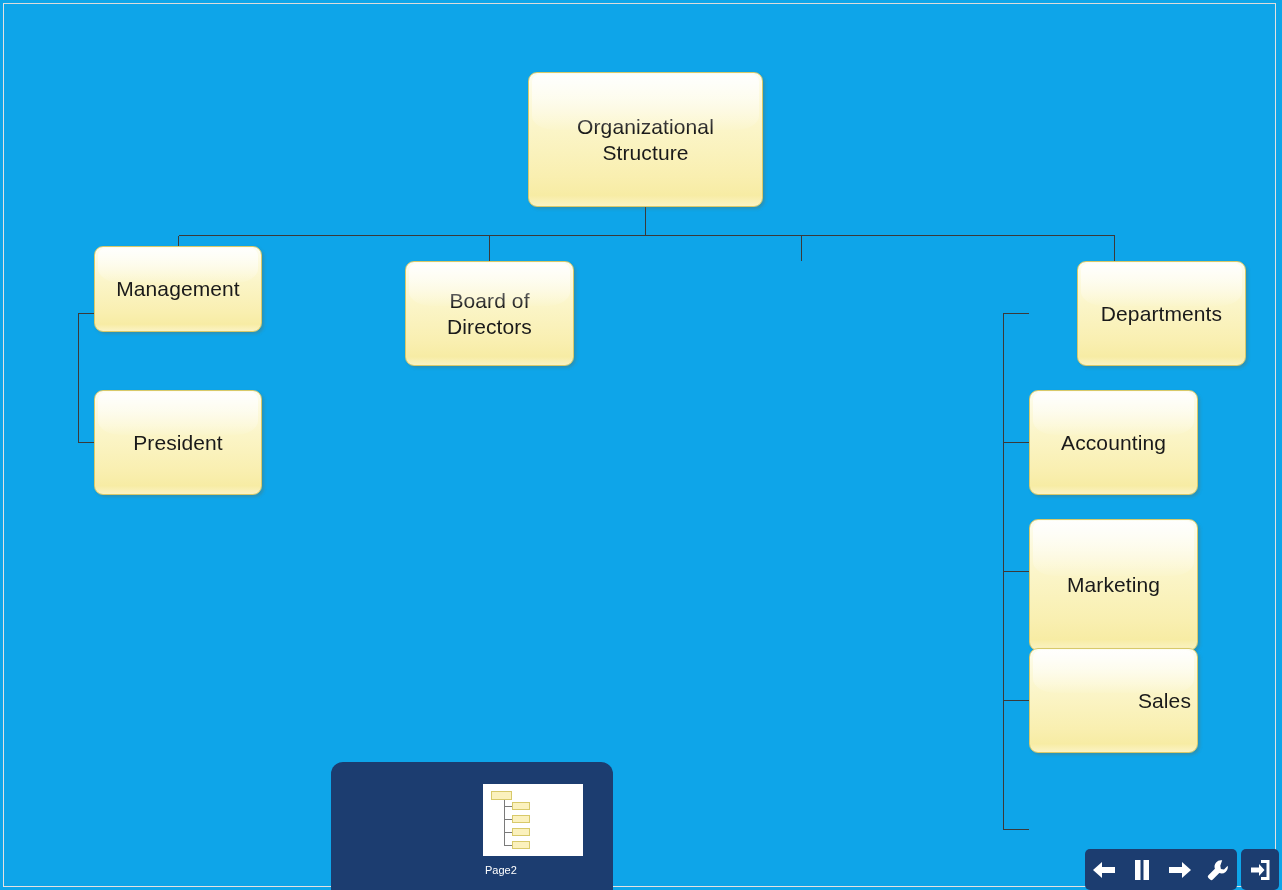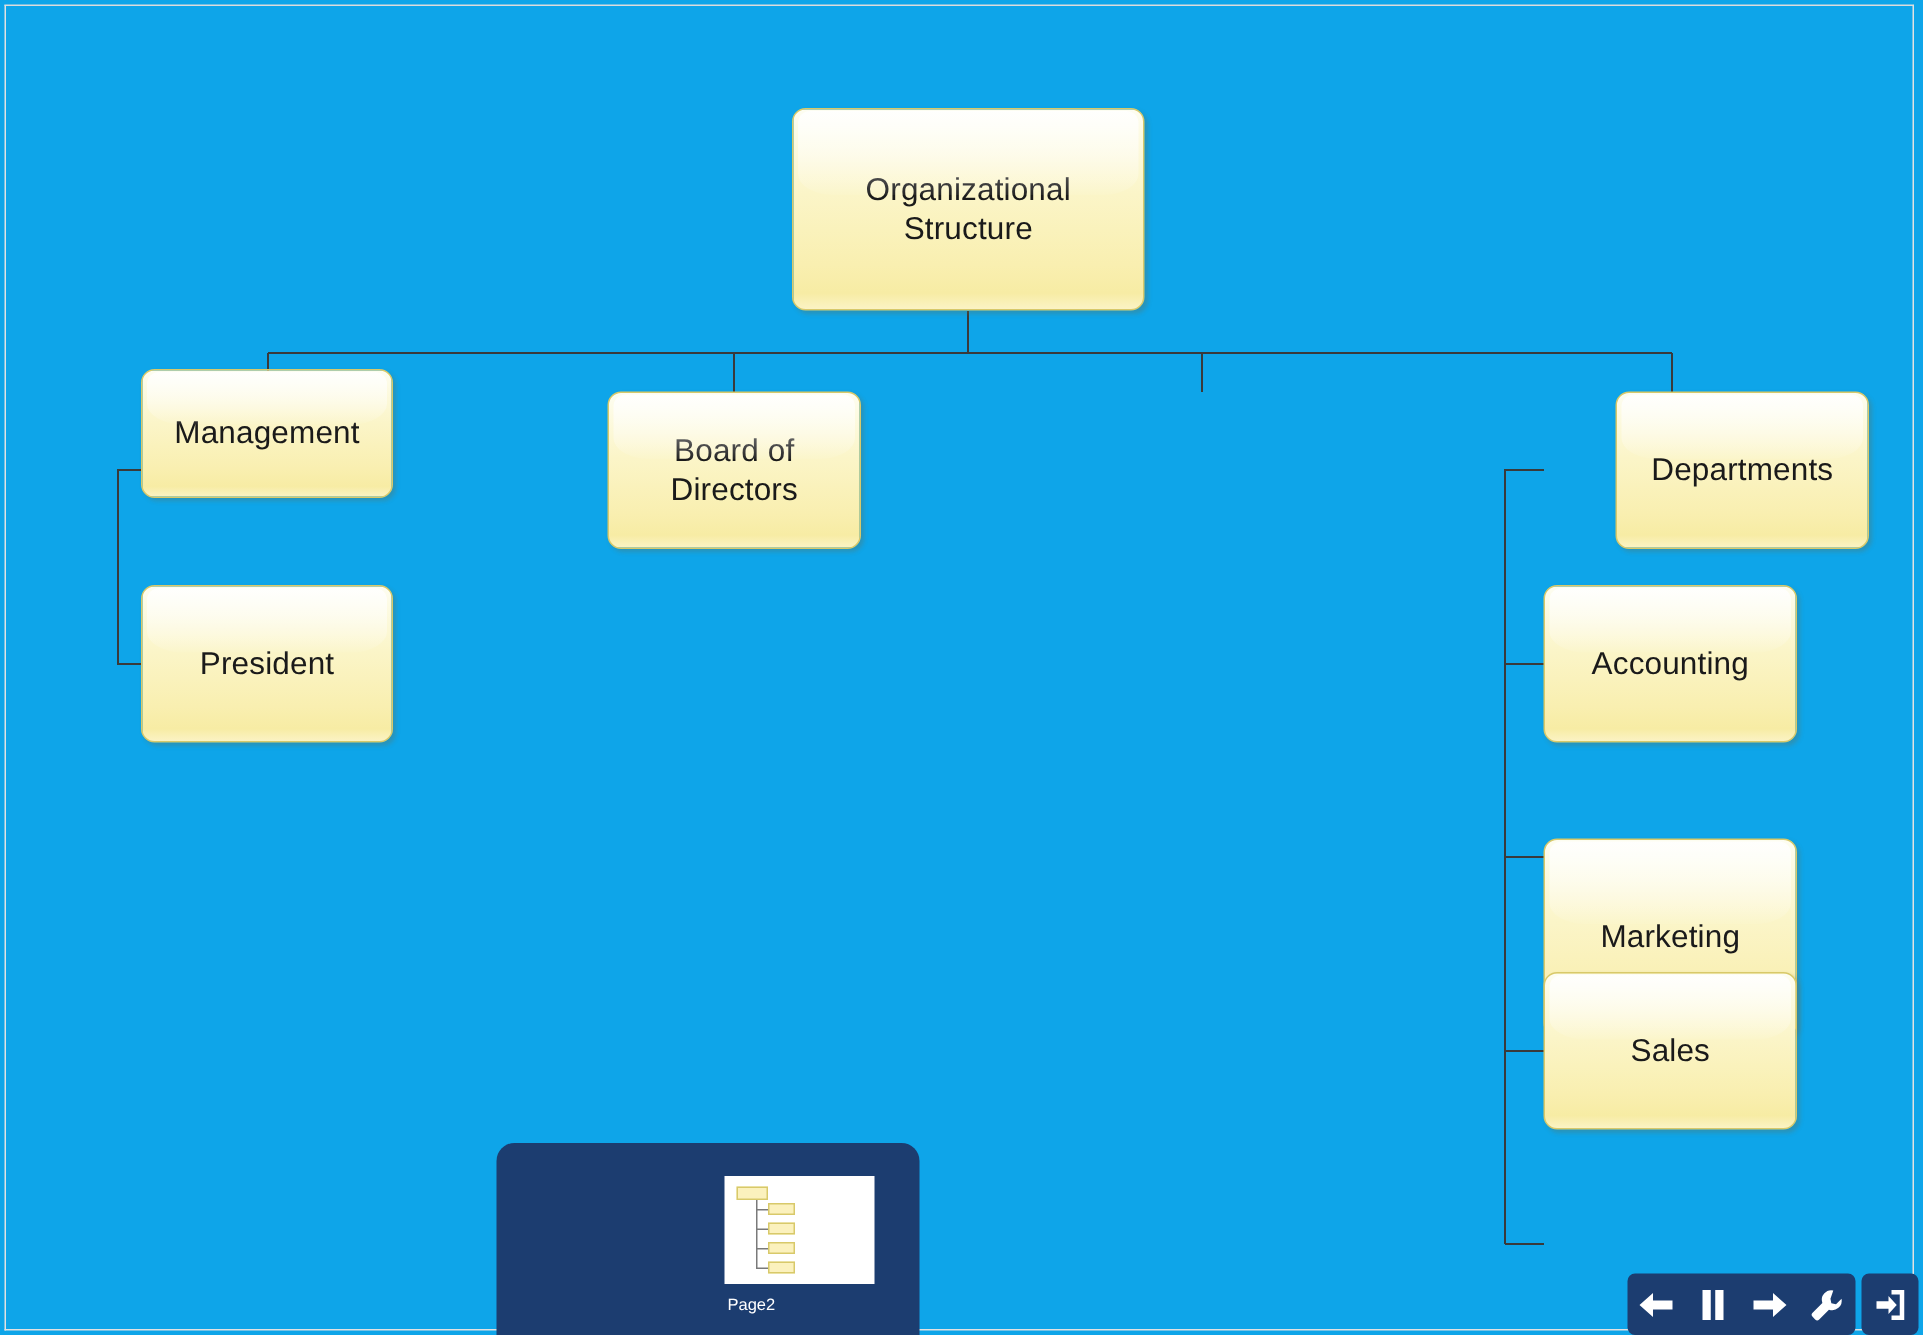--- a/index.html
+++ b/index.html
@@ -212,25 +212,25 @@
     </div>
 
     <div class="node" style="left:94px; top:390px; width:168px; height:105px;">
       <span class="label">President</span>
     </div>
 
     <div class="node" style="left:1029px; top:390px; width:169px; height:105px;">
       <span class="label">Accounting</span>
     </div>
 
-    <div class="node" style="left:1029px; top:519px; width:169px; height:132px;margin-top:40px;">
+    <div class="node" style="left:1029px; top:519px; width:169px; height:132px;">
       <span class="label">Marketing</span>
     </div>
 
-    <div class="node" style="left:1029px; top:648px; width:169px; height:105px;">
+    <div class="node" style="left:1029px; top:648px; width:169px; height:105px;justify-content:flex-end;">
       <span class="label">Sales</span>
     </div>
 
 
   </div>
 
   <div id="pages-panel">
 
 
     <div class="page-thumb" style="left:152px; top:22px; width:108px; height:94px;">

